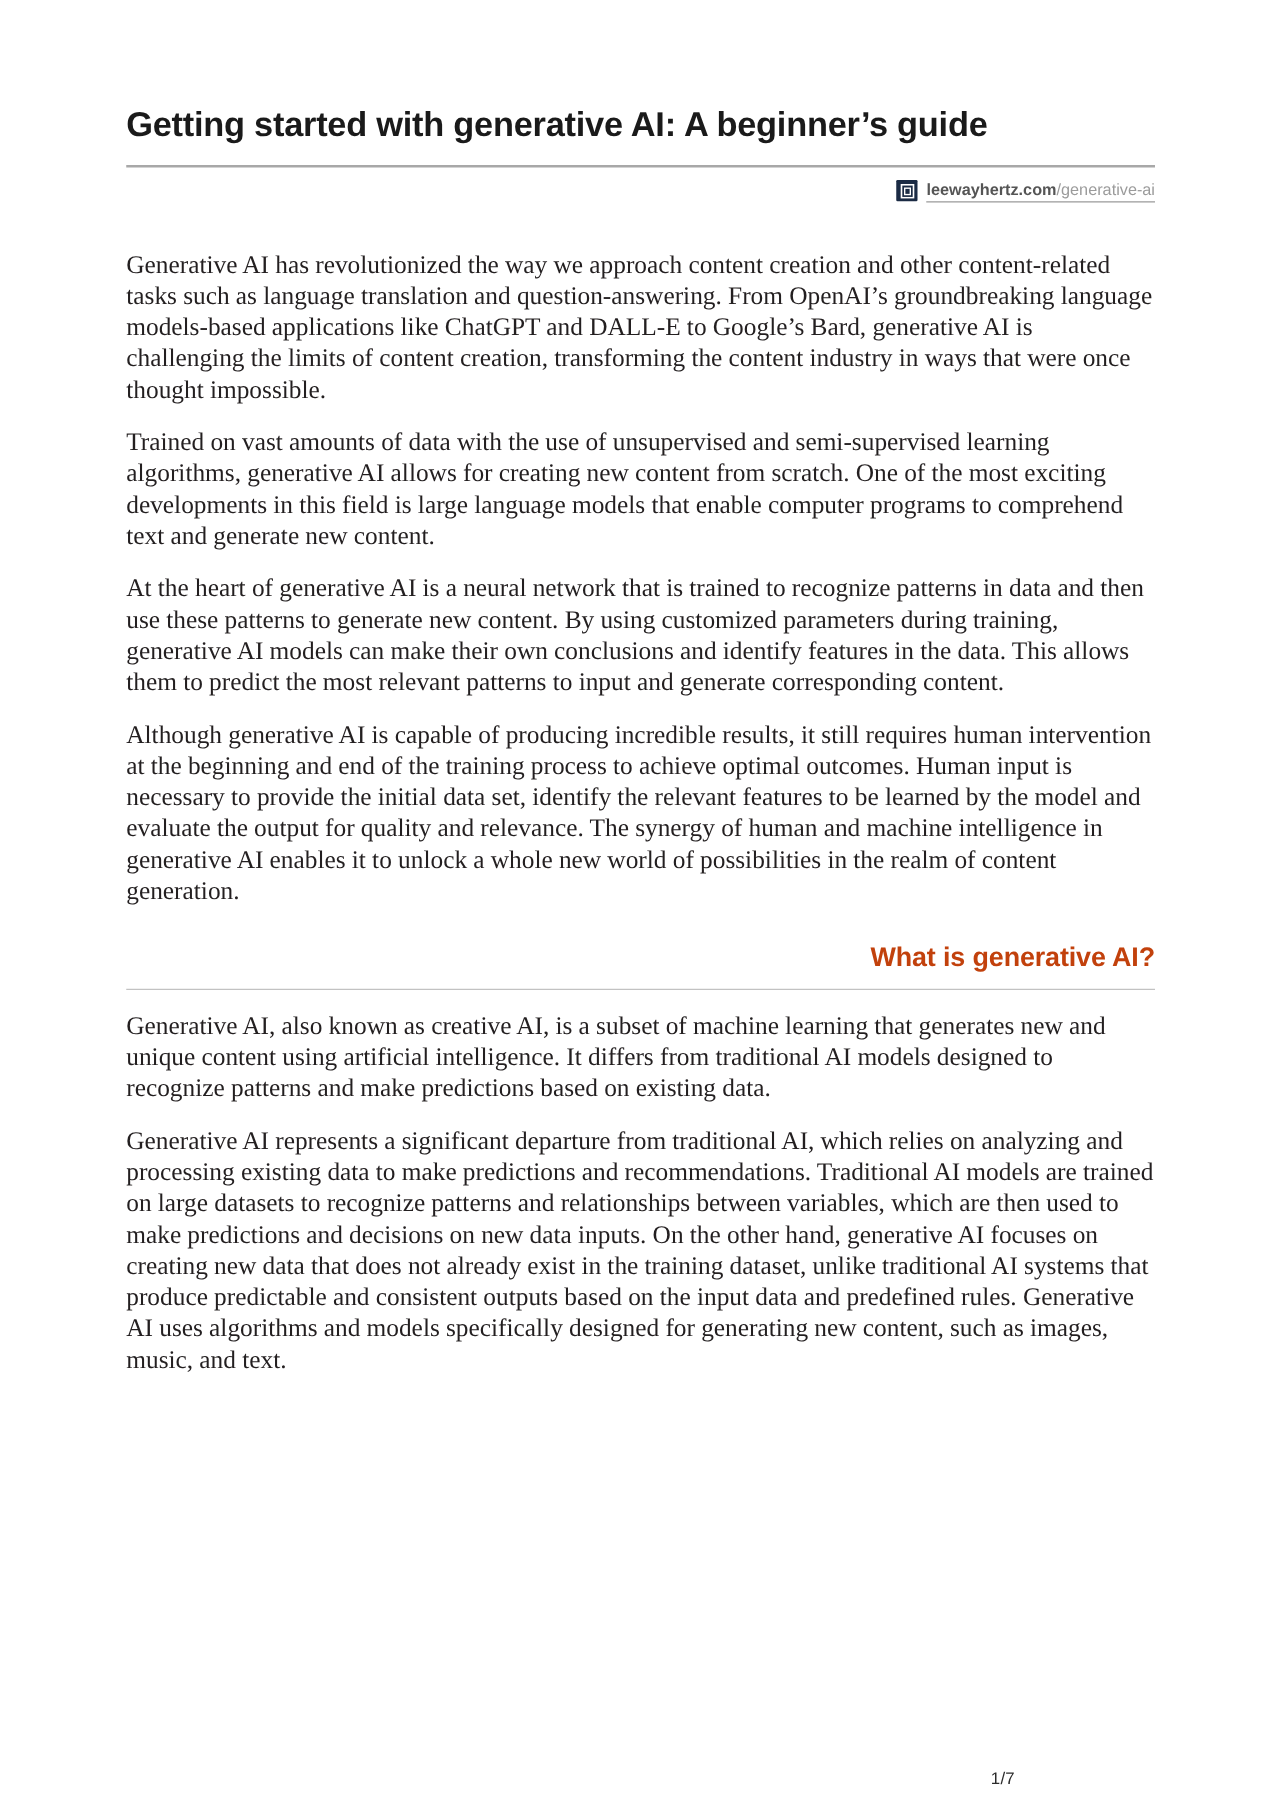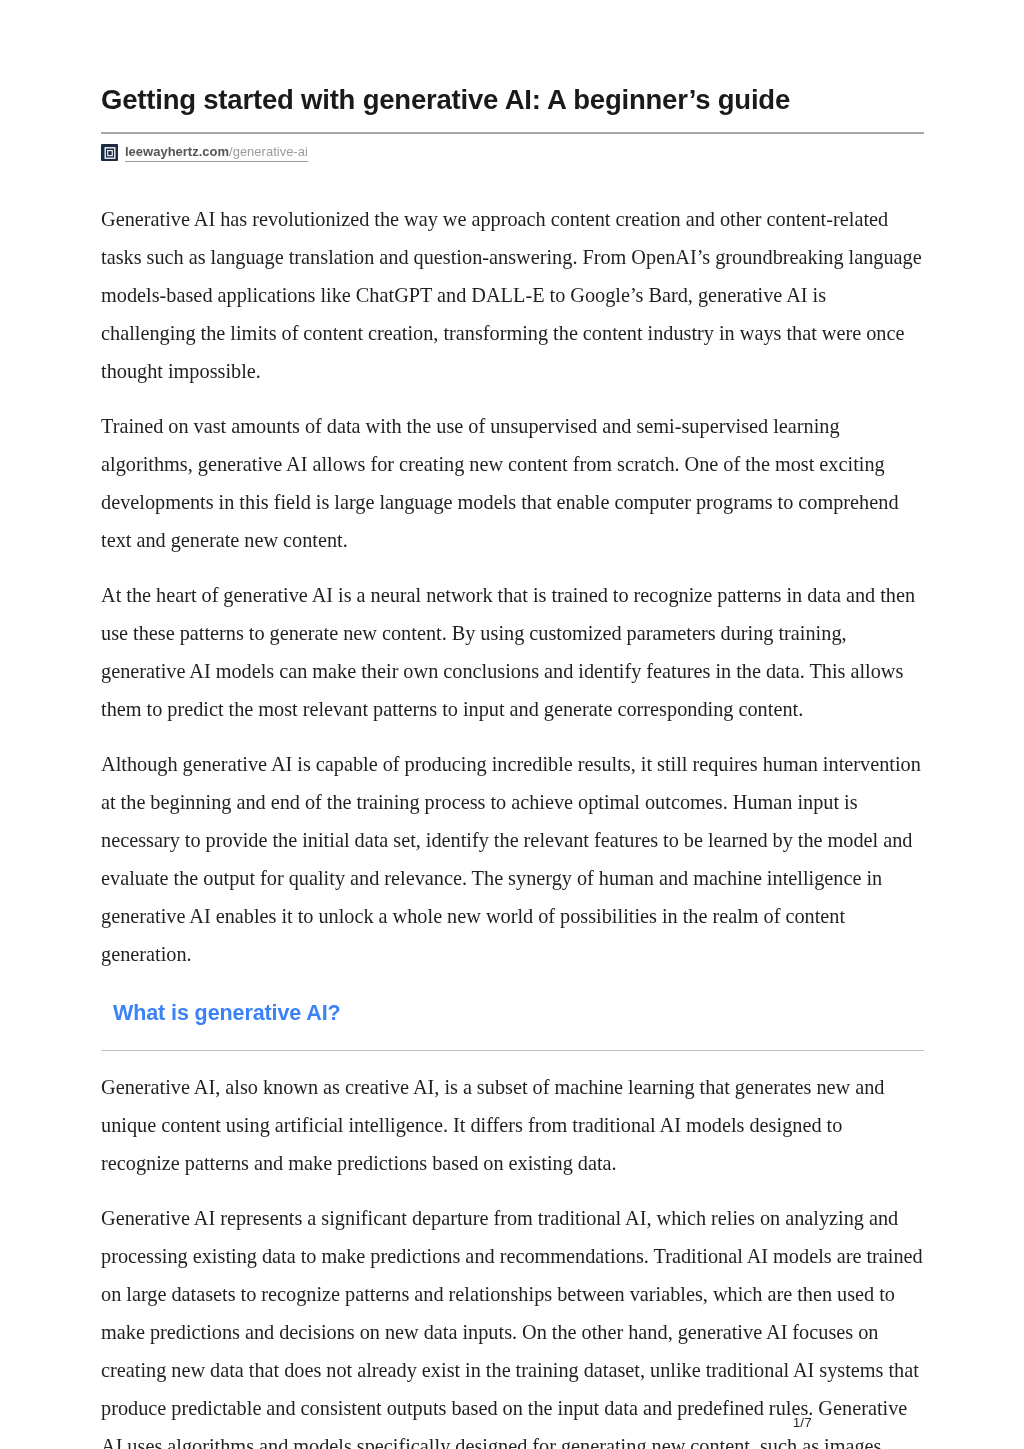--- a/index.html
+++ b/index.html
@@ -53,20 +53,21 @@
     margin: 0;
   }
 
   .source-line {
     display: flex;
     align-items: center;
     margin-top: 10px;
     font-family: "Liberation Sans", sans-serif;
     font-size: 13px;
     line-height: 1;
+    justify-content: flex-end;
   }
 
   .favicon {
     width: 17px;
     height: 17px;
     background: #1b2b44;
     border-radius: 1px;
     display: inline-flex;
     align-items: center;
     justify-content: center;
@@ -90,39 +91,40 @@
     color: #9b9b9b;
     font-weight: normal;
   }
 
   
   .body-copy { margin-top: 38px; }
 
   p.para {
     font-family: "Liberation Serif", serif;
     font-size: 20.3px;
-    line-height: 38px;
+    line-height: 25px;
     color: #231f20;
     margin: 0 0 17px 0;
     text-align: left;
     word-spacing: -0.1px;
   }
   p.para:last-child { margin-bottom: 0; }
 
   .section {
     margin-top: 28px;
   }
   h2.section-title {
     font-family: "Liberation Sans", sans-serif;
     font-size: 21.5px;
     font-weight: bold;
-    color: #3b82f6;
-    margin: 12px;
+    color: #c2410c;
+    margin: 0;
     padding: 0 0 12px 0;
     letter-spacing: -0.1px;
+    text-align: right;
   }
   .section-rule {
     height: 1px;
     background: #c2c2c2;
     width: 823px;
     margin: 0 0 17px 0;
   }
 
   
   .page-footer {

